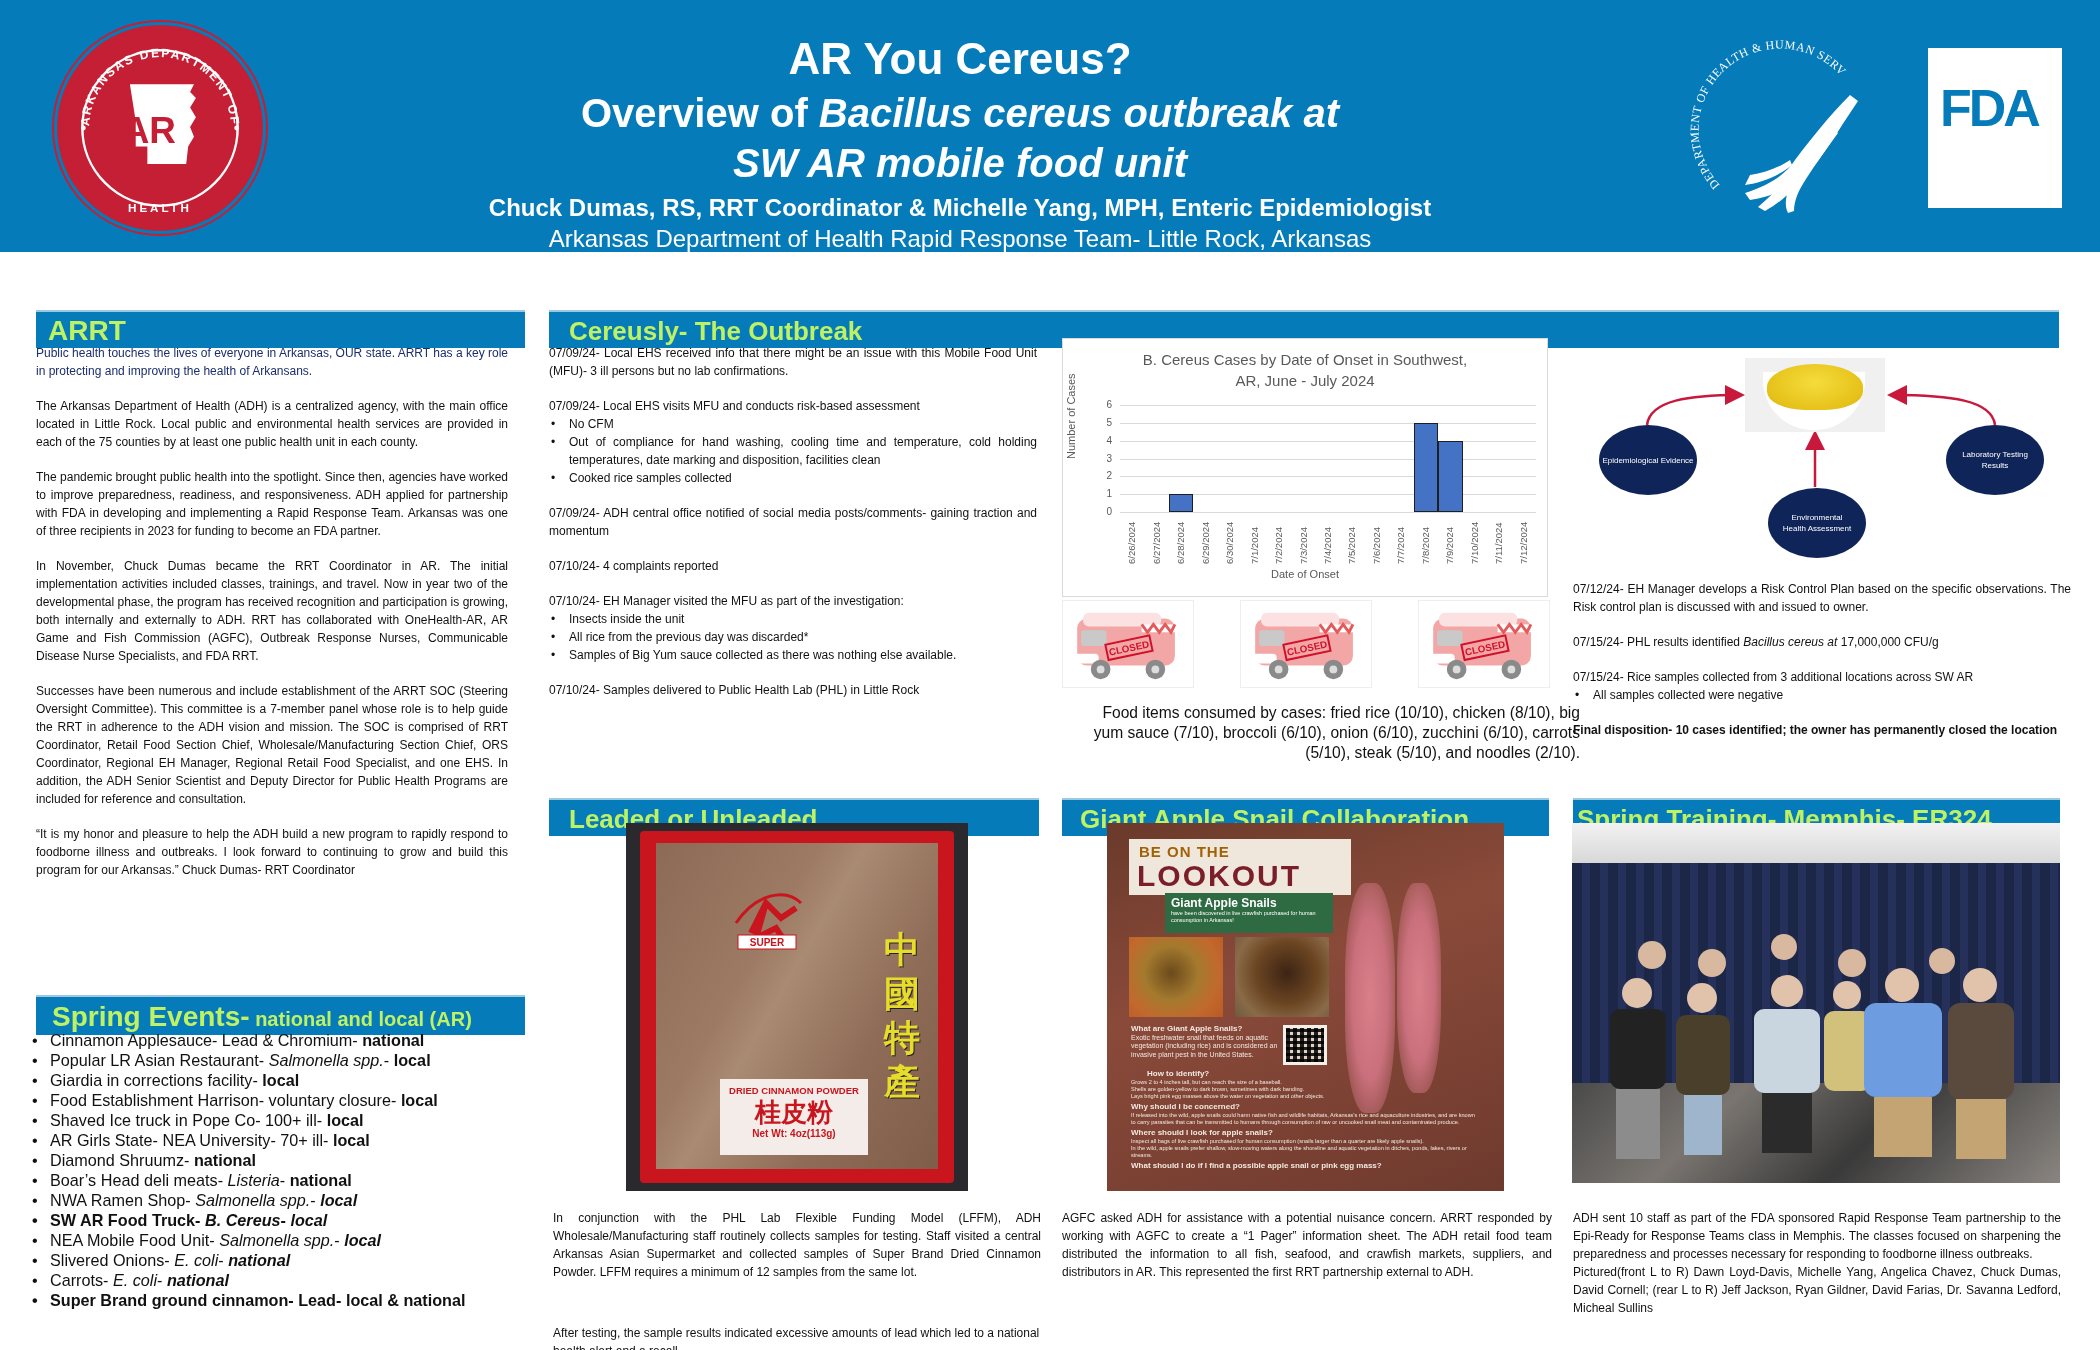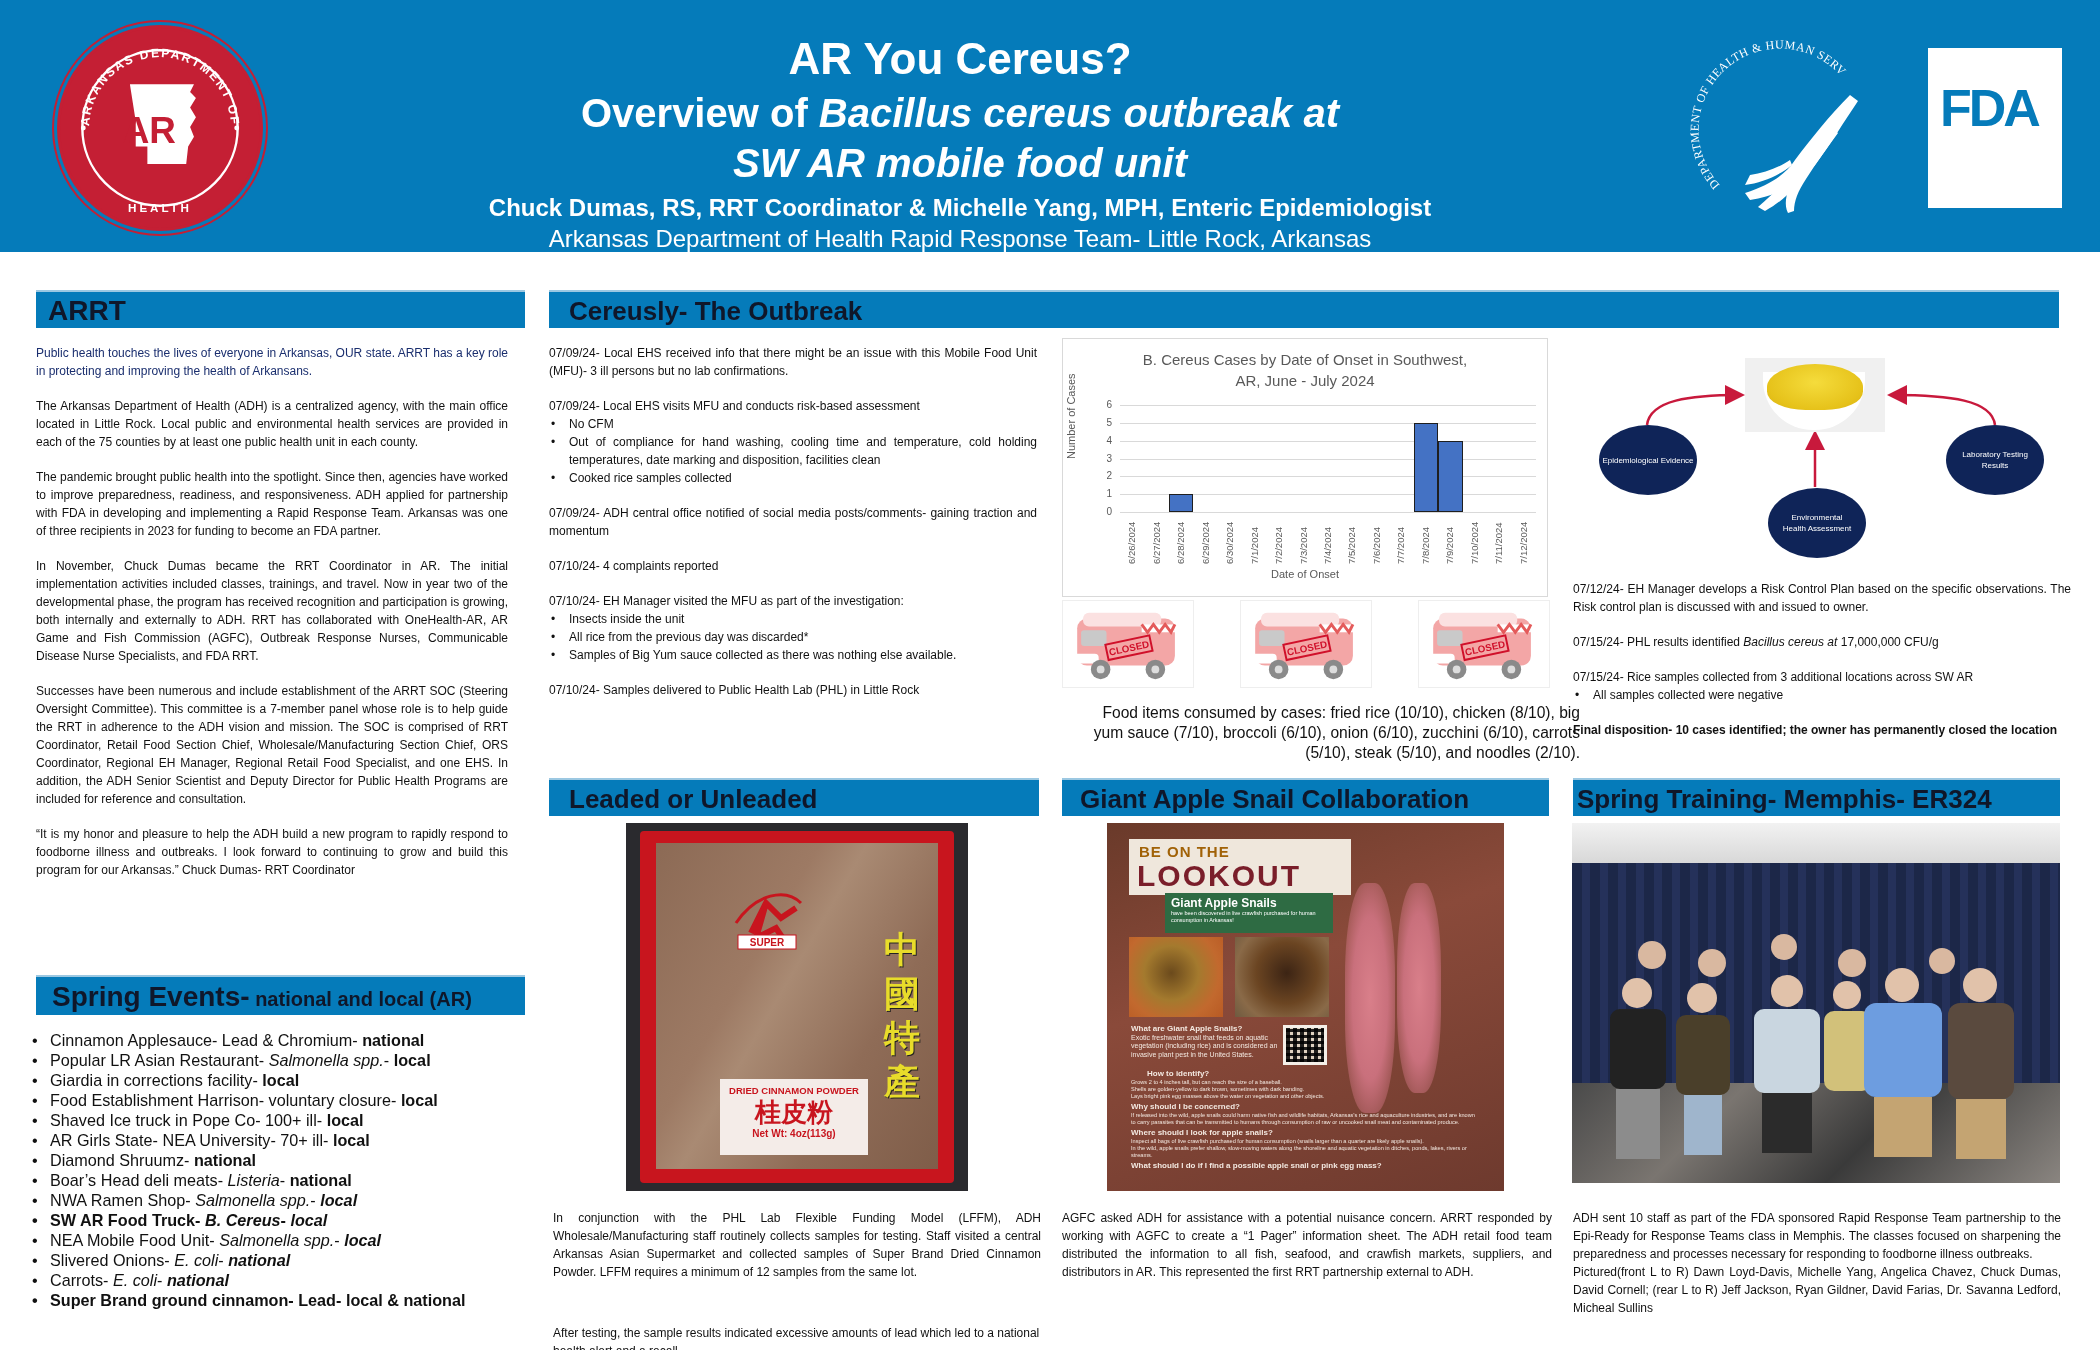--- a/index.html
+++ b/index.html
@@ -14,21 +14,21 @@
   .title-main { font-size: 44px; font-weight: bold; line-height: 58px; }
   .title-sub { font-size: 40px; font-weight: bold; line-height: 50px; }
   .title-sub i { font-style: italic; }
   .authors { font-size: 24px; font-weight: bold; line-height: 32px; margin-top: 4px; }
   .affil { font-size: 24px; line-height: 30px; }
   .hhs-logo { position: absolute; left: 1690px; top: 35px; width: 180px; height: 185px; }
   .fda-logo { position: absolute; left: 1928px; top: 48px; width: 134px; height: 160px; background: #fff; }
   .fda-logo span { position: absolute; left: 12px; top: 30px; font-size: 52px; font-weight: bold; color: #057bba; letter-spacing: -3px; font-family: "Liberation Sans", sans-serif; }
 
   
-  .sec-head { position: absolute; background: #057bba; color: #0f172a; font-weight: bold; height: 38px; line-height: 38px; padding-left: 12px; border-top: 2px solid #9cc8e2; }
+  .sec-head { position: absolute; background: #057bba; color: #bef264; font-weight: bold; height: 38px; line-height: 38px; padding-left: 12px; border-top: 2px solid #9cc8e2; margin-top: 20px; }
   .sec-head .small { font-size: 20px; }
 
   
   .text { position: absolute; font-size: 12px; line-height: 18px; text-align: justify; }
   .text p { margin-bottom: 17px; }
   .text p.blue { color: #1a2e6e; }
   .text ul { list-style: none; margin: 0 0 17px 0; }
   .text ul li { position: relative; padding-left: 20px; }
   .text ul li::before { content: "•"; position: absolute; left: 2px; }
   .text i { font-style: italic; }

